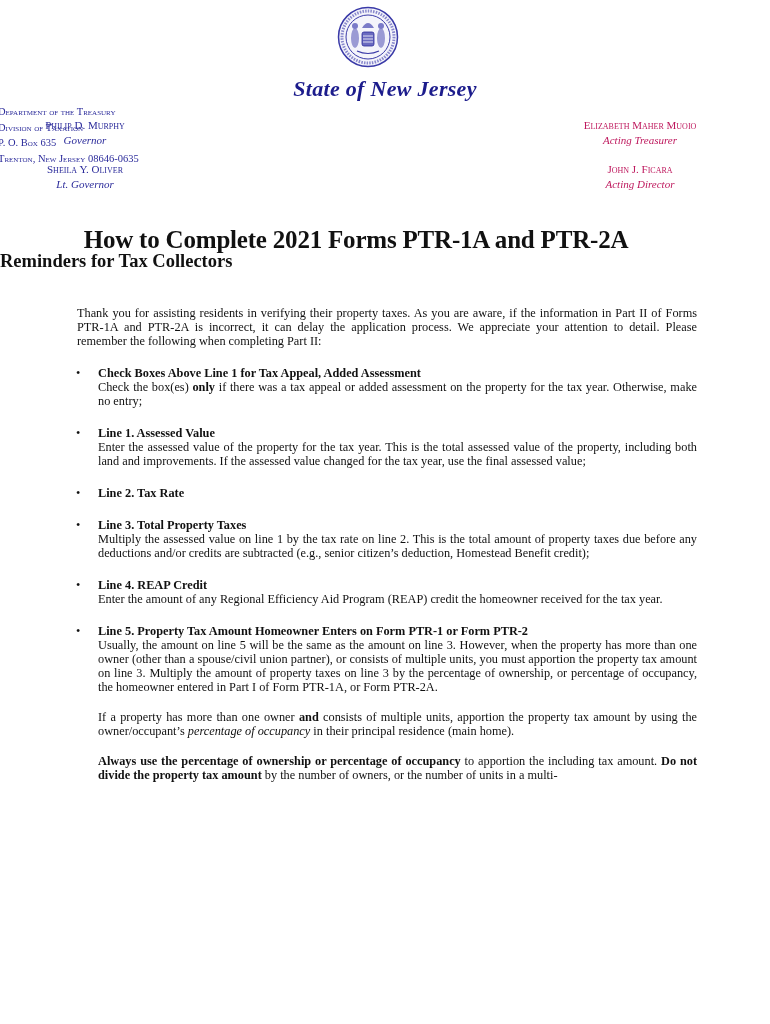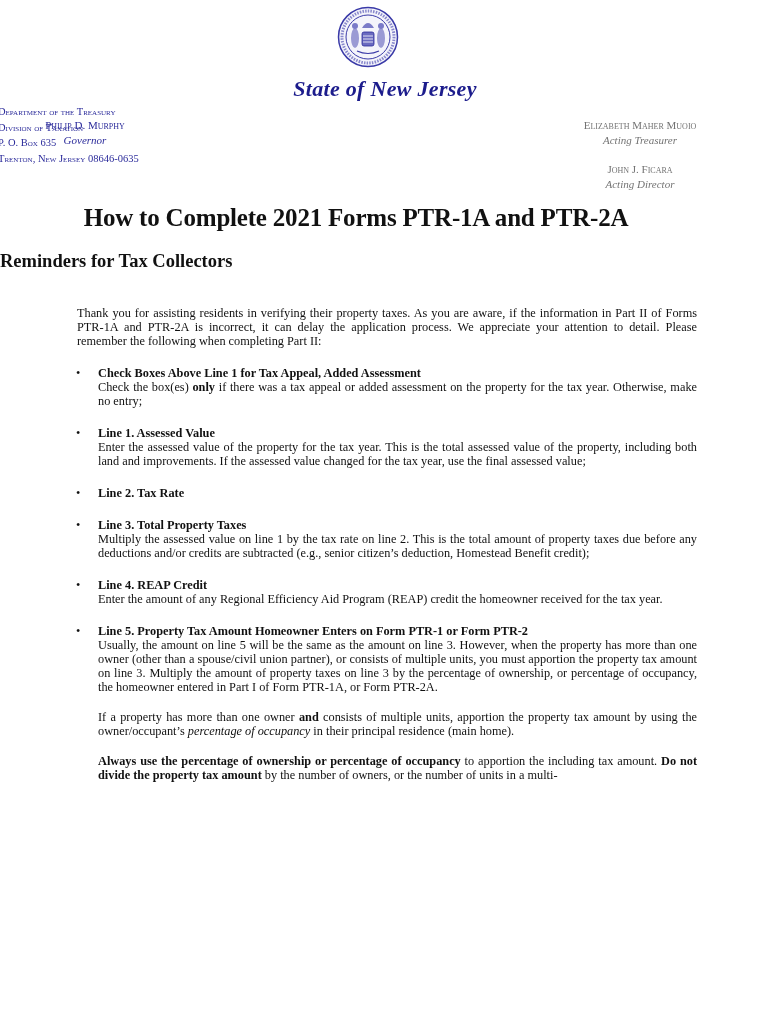--- a/index.html
+++ b/index.html
@@ -13,27 +13,27 @@
       position: absolute; left: 0; width: 770px; top: 76px; text-align: center;
       font-family: "Liberation Serif", serif; font-weight: bold; font-size: 22px;
       color: #1c1c8c; letter-spacing: 0.3px; font-style: italic;
     }
     .dept {
       position: absolute; left: 0; width: 770px; top: 104px; 
       color: #2a2a9a; font-size: 10.5px; line-height: 15.5px; font-variant: small-caps;
     }
     .dept div { margin-left: -2px; }
     .officials-left { position: absolute; left: 20px; top: 118px; width: 130px; text-align: center; color: #2a2a9a; }
-    .officials-right { position: absolute; left: 560px; top: 118px; width: 160px; text-align: center; color: #737373; }
+    .officials-right { position: absolute; left: 560px; top: 118px; width: 160px; text-align: center; color: #be185d; }
     .official-name { font-size: 11px; font-variant: small-caps; line-height: 15px; }
     .official-title { font-size: 11px; font-style: italic; line-height: 15px; }
     .official-block { margin-bottom: 14px; }
 
     .title {
-      position: absolute; left: 0; width: 712px; top: 204px; text-align: center;
+      position: absolute; left: 0; width: 712px; top: 226px; text-align: center;
       font-weight: bold; font-size: 25px; letter-spacing: -0.2px;
     }
     .subtitle {
       position: absolute; left: 0; width: 770px; top: 251px; text-align: left;
       font-weight: bold; font-size: 18.5px;
     }
     .content {
       position: absolute; left: 77px; top: 306px; width: 620px;
       font-size: 12.3px; line-height: 14px; text-align: justify;
     }
@@ -72,20 +72,24 @@
     <div>Department of the Treasury</div>
     <div>Division of Taxation</div>
     <div>P. O. Box 635</div>
     <div>Trenton, New Jersey 08646-0635</div>
   </div>
 
   <div class="officials-left">
     <div class="official-block">
       <div class="official-name">Philip D. Murphy</div>
       <div class="official-title">Governor</div>
+    </div>
+    <div class="official-block">
+      <div class="official-name">Sheila Y. Oliver</div>
+      <div class="official-title">Lt. Governor</div>
     </div>
   </div>
 
   <div class="officials-right">
     <div class="official-block">
       <div class="official-name">Elizabeth Maher Muoio</div>
       <div class="official-title">Acting Treasurer</div>
     </div>
     <div class="official-block">
       <div class="official-name">John J. Ficara</div>

